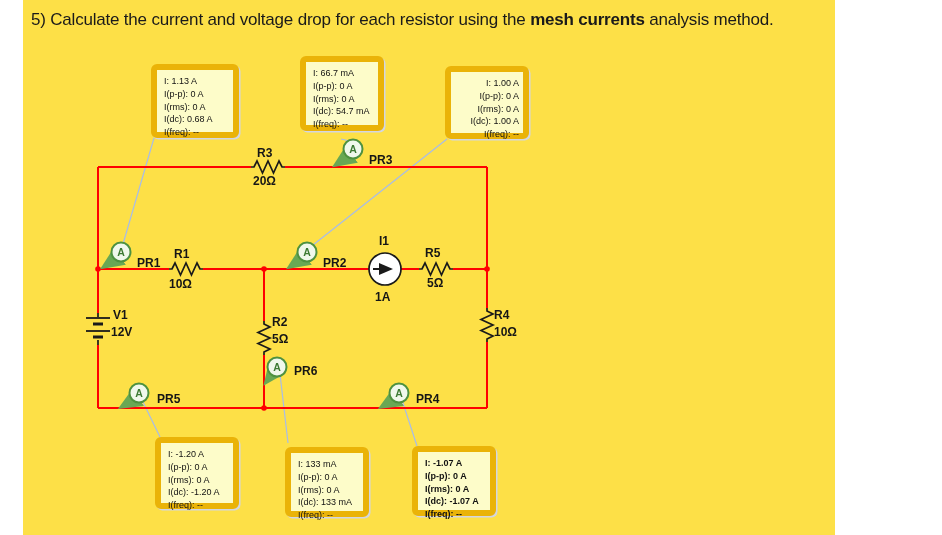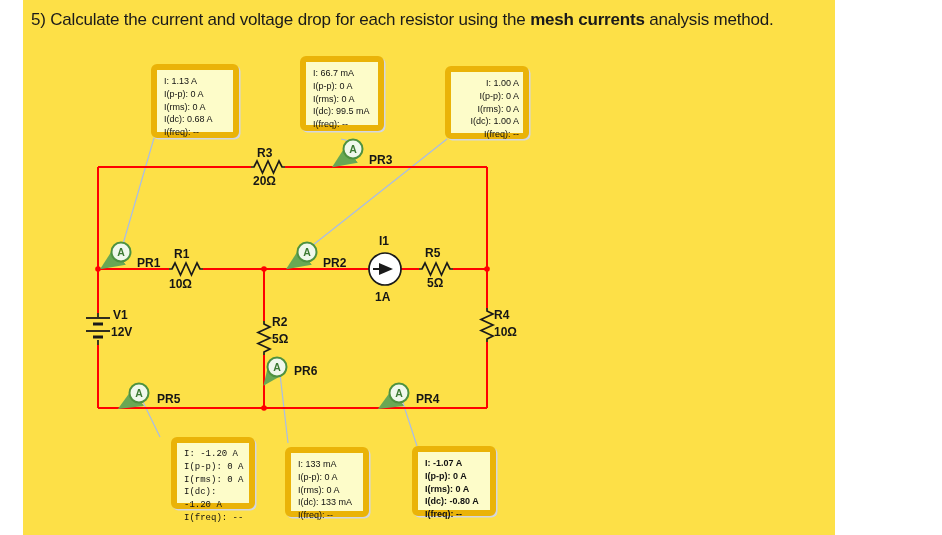--- a/index.html
+++ b/index.html
@@ -154,49 +154,49 @@
     <div>I(p-p): 0 A</div>
     <div>I(rms): 0 A</div>
     <div>I(dc): 0.68 A</div>
     <div>I(freq): --</div>
   </div>
 
   <div class="mbox" style="left:277px;top:56px;width:84px;height:75px;">
     <div>I: 66.7 mA</div>
     <div>I(p-p): 0 A</div>
     <div>I(rms): 0 A</div>
-    <div>I(dc): 99.5 mA</div>
+    <div>I(dc): 54.7 mA</div>
     <div>I(freq): --</div>
   </div>
 
   <div class="mbox" style="left:422px;top:66px;width:84px;height:73px;text-align:right;">
     <div>I: 1.00 A</div>
     <div>I(p-p): 0 A</div>
     <div>I(rms): 0 A</div>
     <div>I(dc): 1.00 A</div>
     <div>I(freq): --</div>
   </div>
 
-  <div class="mbox" style="left:148px;top:437px;width:84px;height:72px;font-family:Liberation Mono, monospace;">
+  <div class="mbox" style="left:132px;top:437px;width:84px;height:72px;">
     <div>I: -1.20 A</div>
     <div>I(p-p): 0 A</div>
     <div>I(rms): 0 A</div>
     <div>I(dc): -1.20 A</div>
     <div>I(freq): --</div>
   </div>
 
   <div class="mbox" style="left:262px;top:447px;width:84px;height:70px;">
     <div>I: 133 mA</div>
     <div>I(p-p): 0 A</div>
     <div>I(rms): 0 A</div>
     <div>I(dc): 133 mA</div>
     <div>I(freq): --</div>
   </div>
 
   <div class="mbox" style="left:389px;top:446px;width:84px;height:70px;font-weight:bold;">
     <div>I: -1.07 A</div>
     <div>I(p-p): 0 A</div>
     <div>I(rms): 0 A</div>
-    <div>I(dc): -0.80 A</div>
+    <div>I(dc): -1.07 A</div>
     <div>I(freq): --</div>
   </div>
 
 </div>
 
 </body></html>

